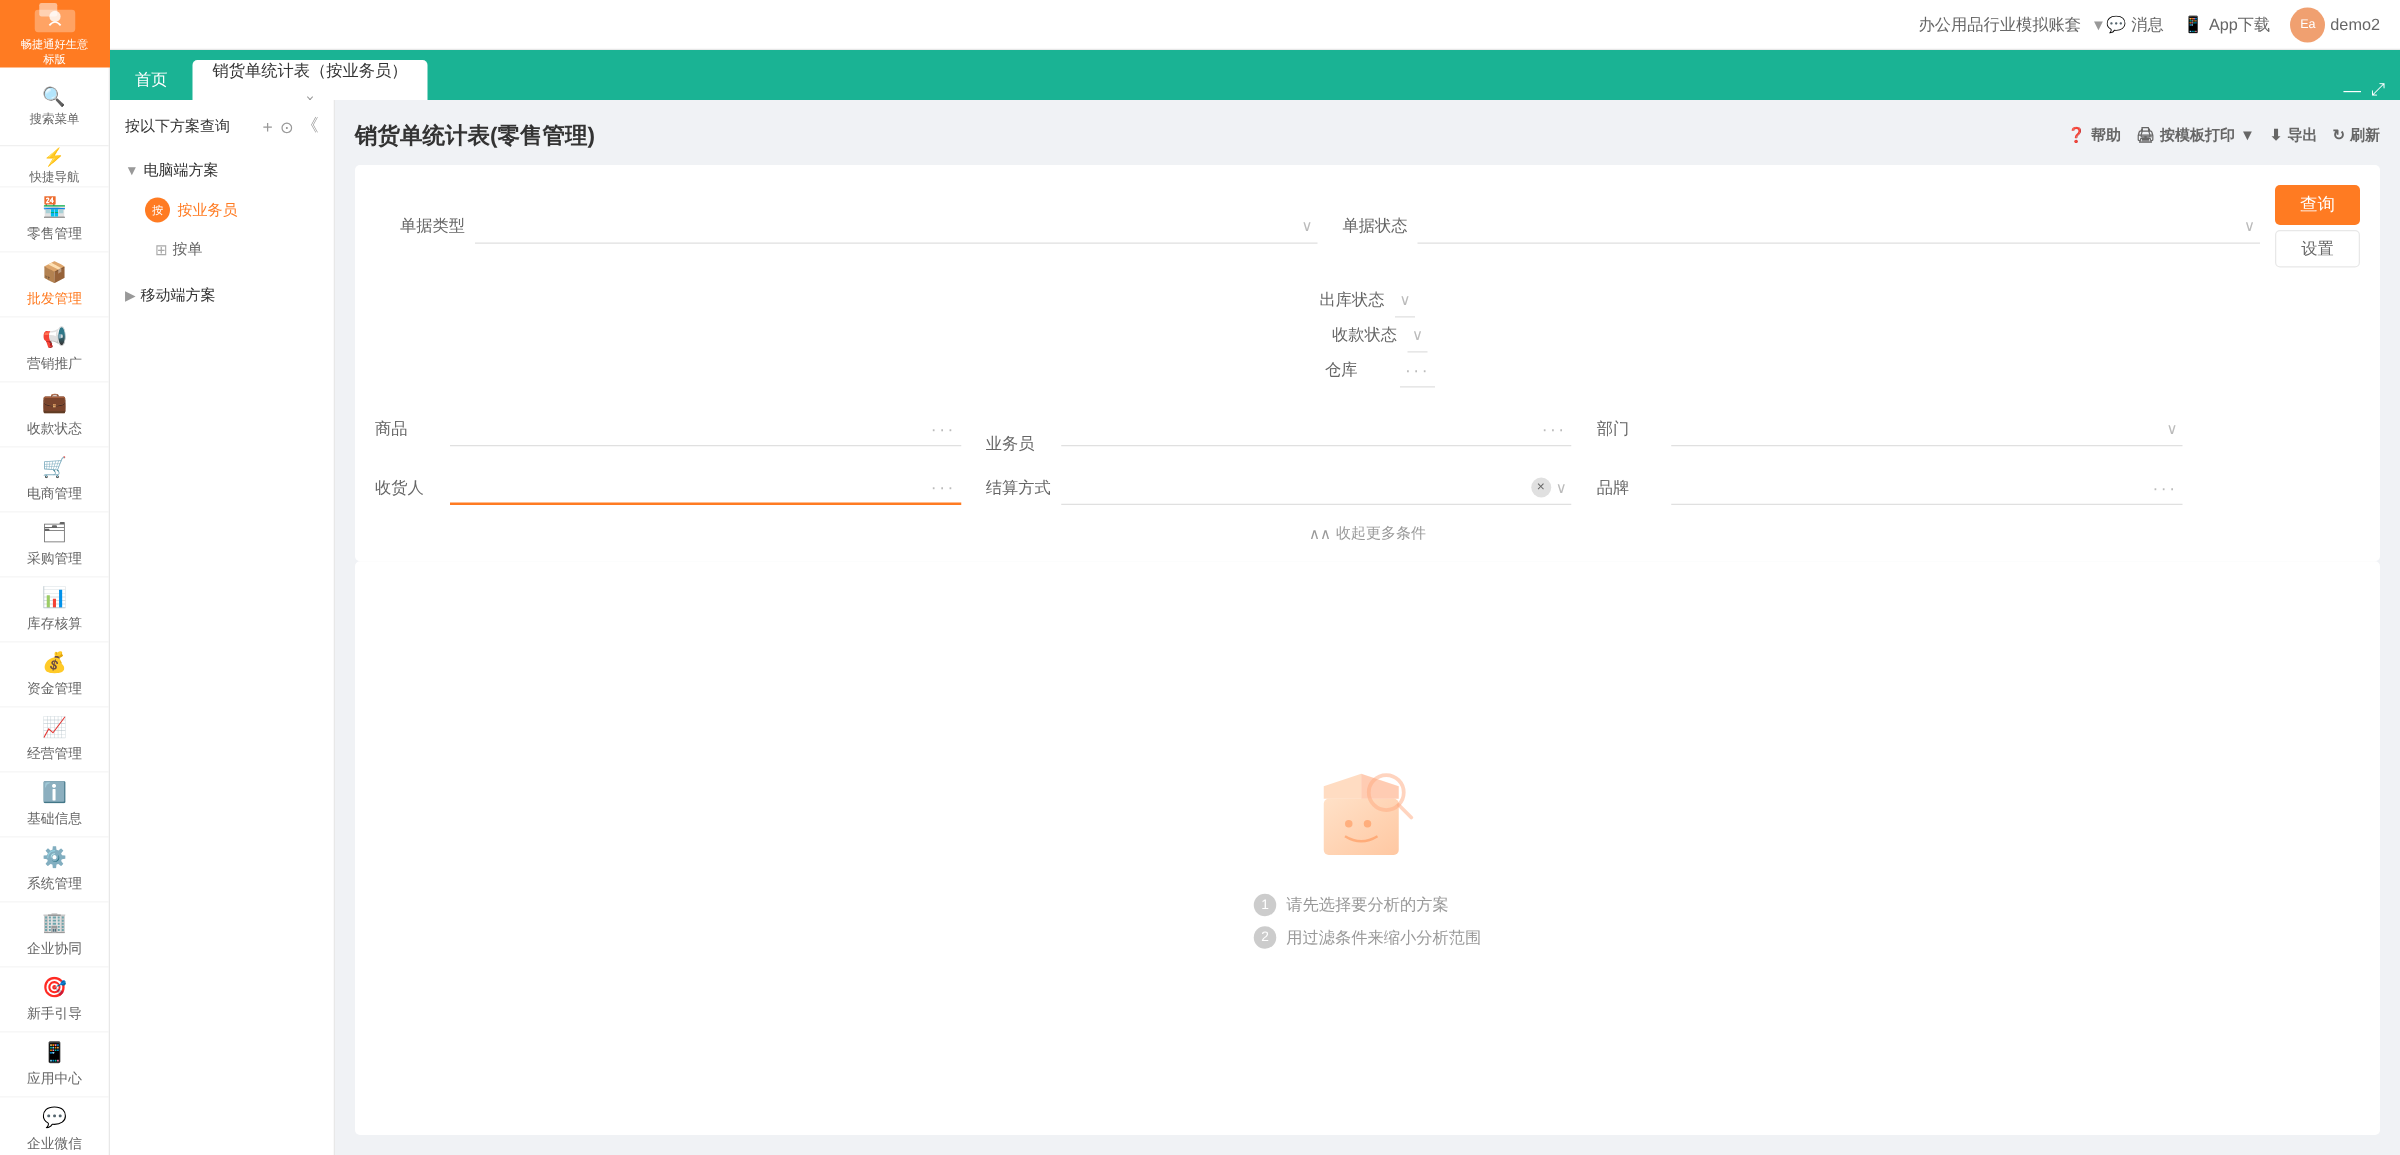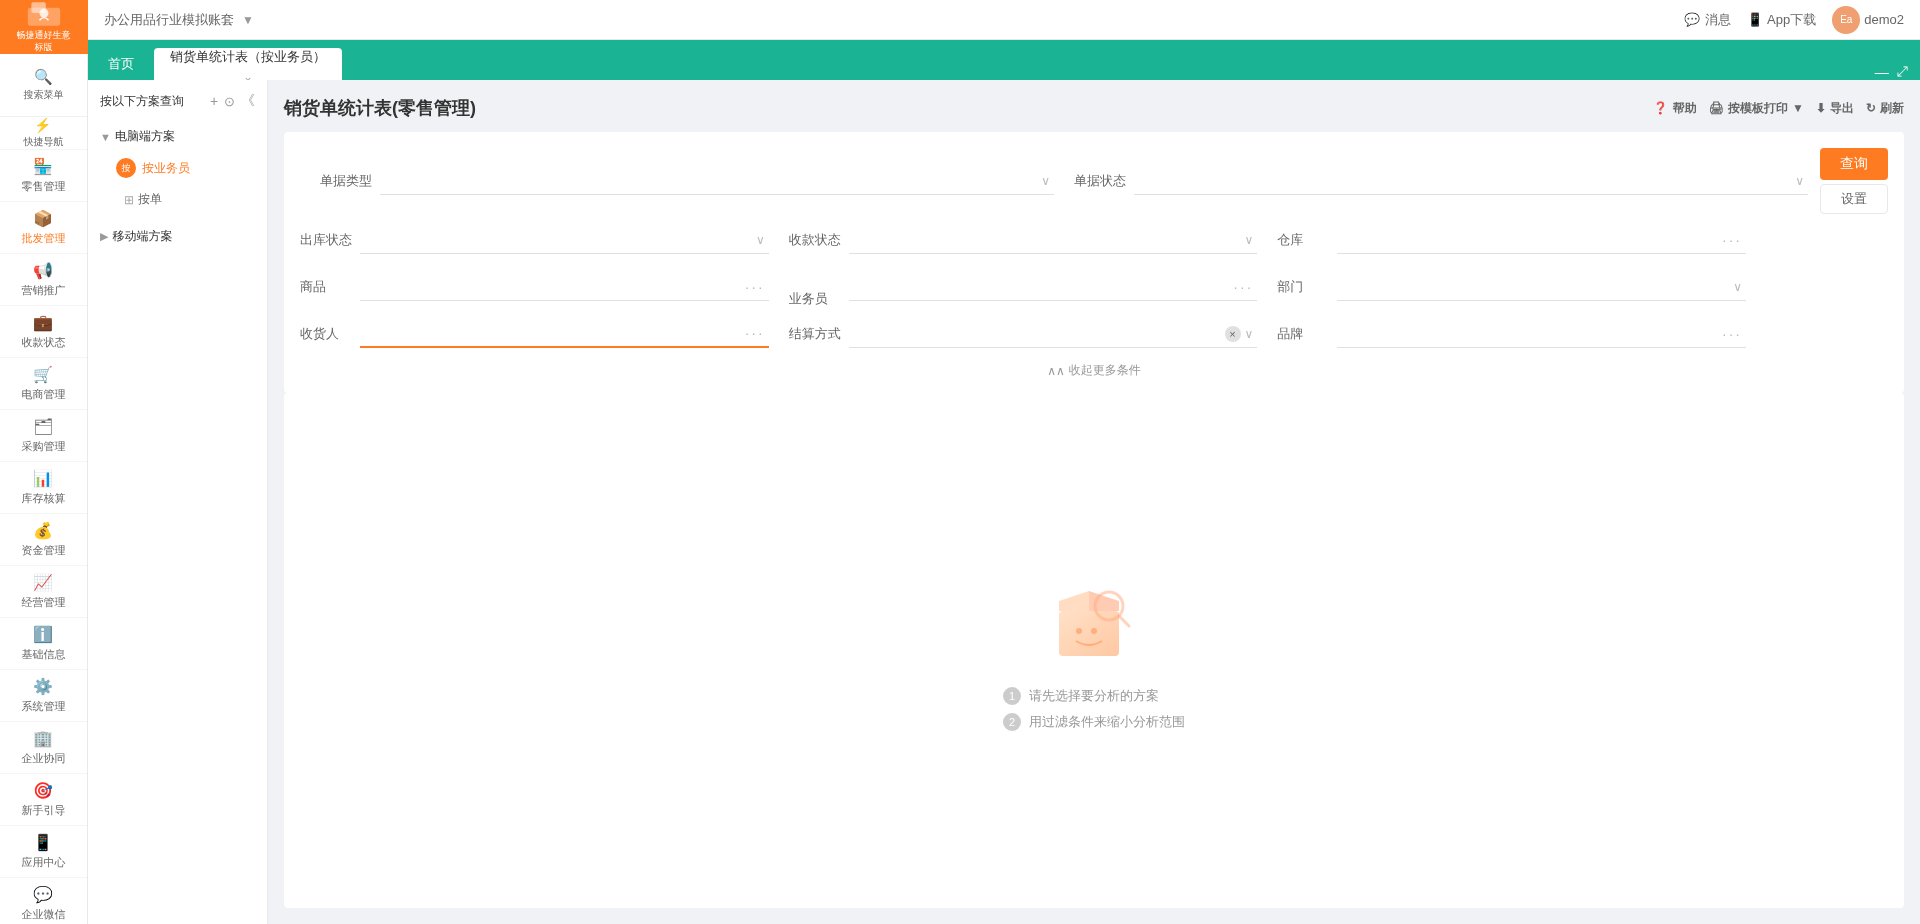--- a/index.html
+++ b/index.html
@@ -76,21 +76,21 @@
     .main { flex: 1; display: flex; flex-direction: column; overflow: hidden; }
 
     
     .topbar {
       height: 40px;
       background: #fff;
       border-bottom: 1px solid #e8e8e8;
       display: flex;
       align-items: center;
       padding: 0 16px;
-      justify-content: space-between;
+      justify-content: flex-end;
     }
     .topbar-left { display: flex; align-items: center; gap: 8px; font-size: 13px; color: #666; }
     .topbar-dropdown { font-size: 12px; color: #999; cursor: pointer; }
     .topbar-right { display: flex; align-items: center; gap: 16px; font-size: 13px; color: #666; }
     .topbar-right-item { display: flex; align-items: center; gap: 4px; cursor: pointer; }
     .avatar { width: 28px; height: 28px; border-radius: 50%; background: #f0a070; display: flex; align-items: center; justify-content: center; color: #fff; font-size: 11px; overflow: hidden; }
 
     
     .tabbar {
       height: 40px;
@@ -392,21 +392,21 @@
               <span style="flex:1;"></span>
               <span style="color:#bbb;font-size:12px;">∨</span>
             </div>
           </div>
           <div style="margin-left:12px;display:flex;flex-direction:column;gap:4px;">
             <button class="btn-query">查询</button>
             <button class="btn-settings">设置</button>
           </div>
         </div>
 
-        <div style="display:flex;align-items:center;margin-bottom:12px;">
+        <div style="display:flex;align-items:center;margin-bottom:12px;flex-direction:column;">
           <div style="display:flex;align-items:center;flex:1;min-width:0;">
             <span style="width:60px;font-size:13px;color:#666;flex-shrink:0;">出库状态</span>
             <div style="flex:1;border-bottom:1px solid #e0e0e0;display:flex;align-items:center;padding:3px 4px;min-height:28px;">
               <span style="flex:1;"></span>
               <span style="color:#bbb;font-size:12px;">∨</span>
             </div>
           </div>
           <div style="display:flex;align-items:center;flex:1;margin-left:20px;min-width:0;justify-content:center;">
             <span style="width:60px;font-size:13px;color:#666;flex-shrink:0;">收款状态</span>
             <div style="flex:1;border-bottom:1px solid #e0e0e0;display:flex;align-items:center;padding:3px 4px;min-height:28px;">

